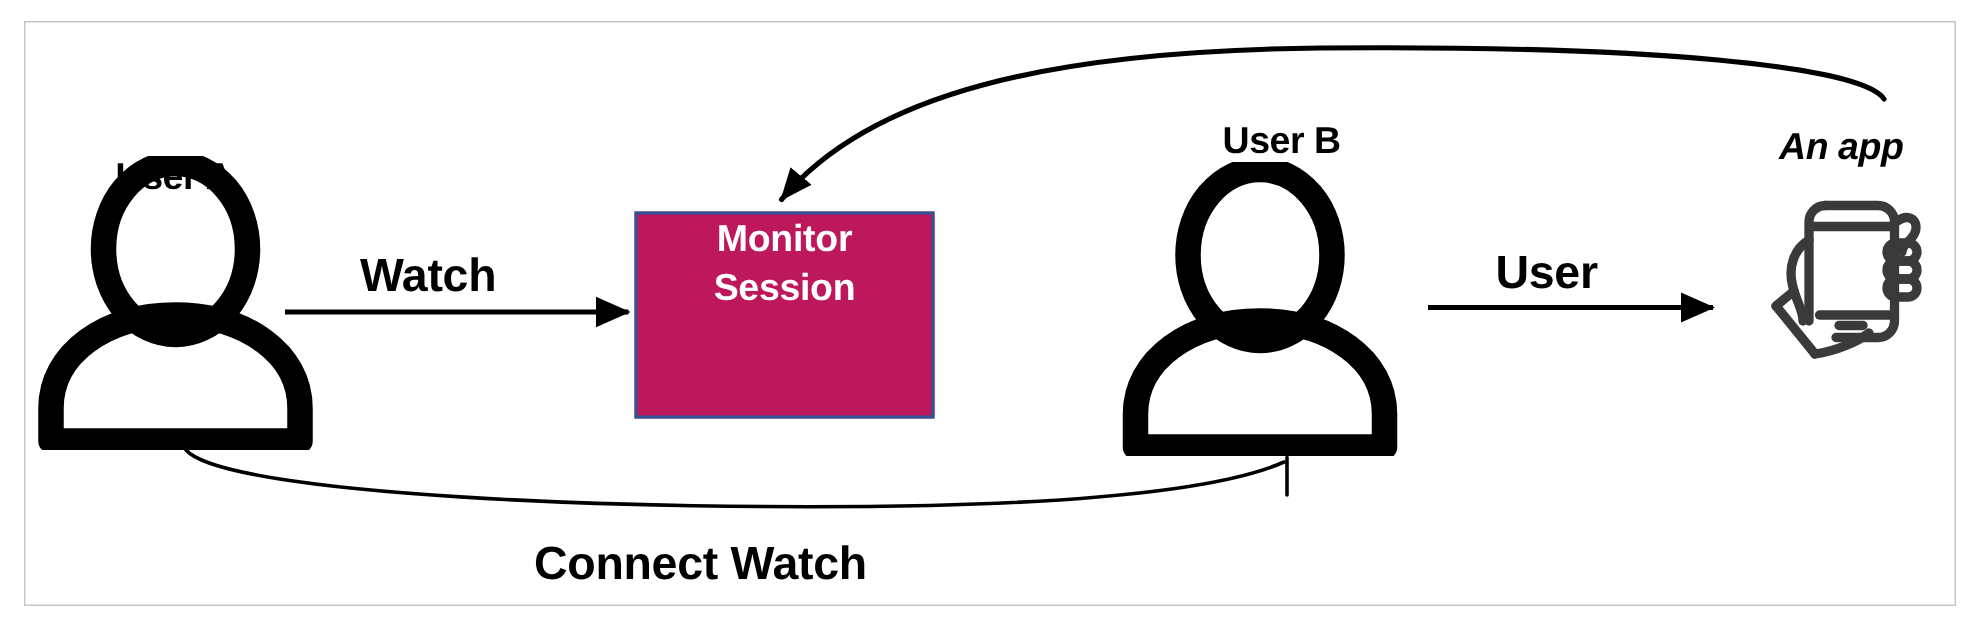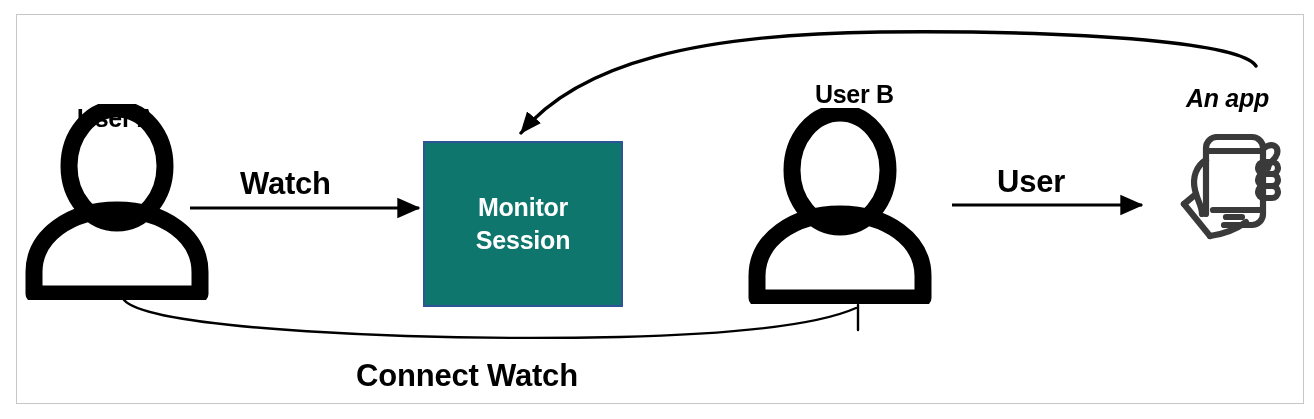--- a/index.html
+++ b/index.html
@@ -57,28 +57,27 @@
   #an-app-label { left: 1186px; top: 86px; font-style: italic; }
   #watch-label  { left: 240px; top: 168px; }
   #play-label   { left: 997px; top: 166px; }
   #connect-label{ left: 356px; top: 360px; }
 
   #monitor-box {
     position: absolute;
     left: 423px;
     top: 141px;
     width: 200px;
-    height: 166px;
-    background: #0f766e;
+    height: 138px;
+    background: #be185d;
     border: 2px solid #2f5496;
     box-sizing: border-box;
     display: flex;
     flex-direction: column;
     align-items: center;
-    justify-content: center;
   }
   #monitor-box .mtext {
     font-family: "Liberation Sans", sans-serif;
     font-weight: bold;
     font-size: 25px;
     color: #ffffff;
     line-height: 1.32;
     text-align: center;
     letter-spacing: -0.2px;
   }

